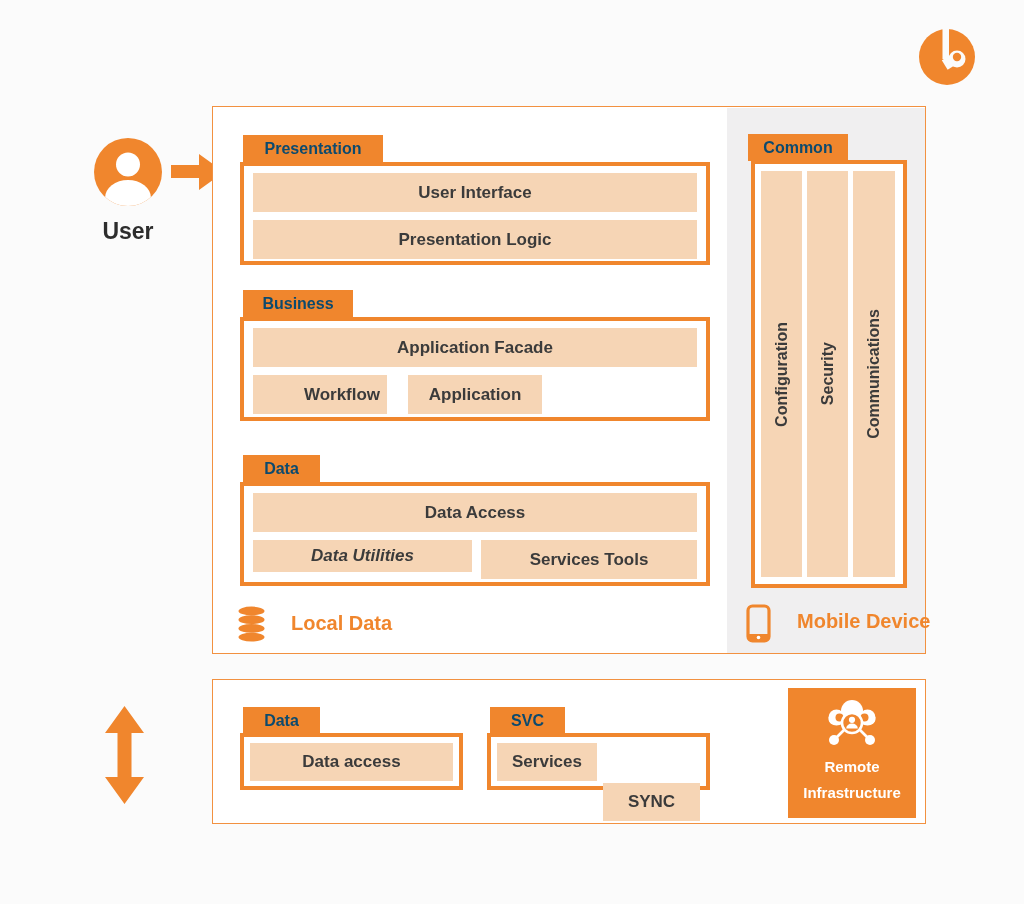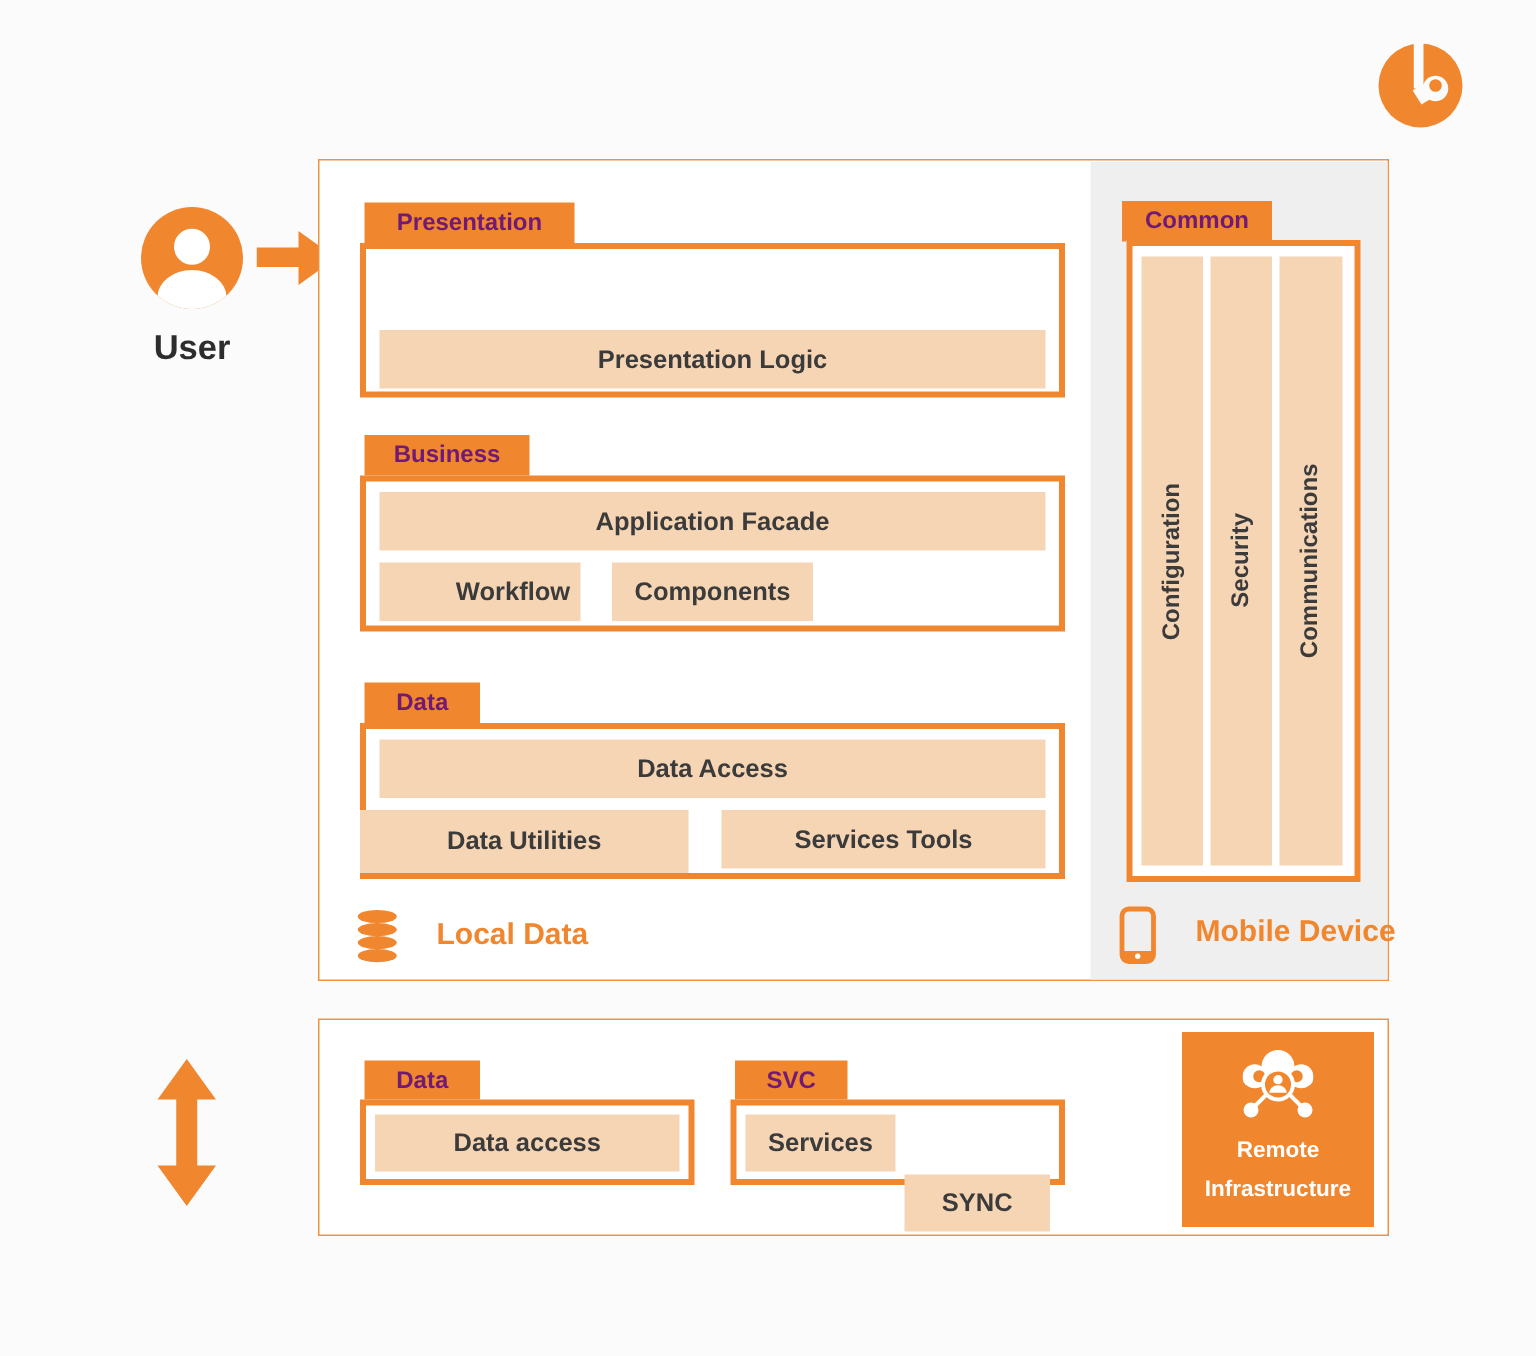--- a/index.html
+++ b/index.html
@@ -10,21 +10,21 @@
     font-family:"Liberation Sans","DejaVu Sans",sans-serif;
   }
   .abs { position:absolute; }
 
   
   .outer-box { position:absolute; background:#ffffff; border:1.5px solid #f29140; }
   .gray-panel { position:absolute; background:#f0eff0; }
 
   
   .tab {
-    position:absolute; background:#f0862d; color:#701a75;
+    position:absolute; background:#f0862d; color:#0c4a6e;
     font-weight:bold; font-size:16px;
     display:flex; align-items:center; justify-content:center;
   }
   .group-box { position:absolute; background:#ffffff; border:4px solid #f0862d; }
   .bar {
     position:absolute; background:#f6d5b5; color:#3b3b3b;
     font-size:17px; font-weight:600;
     display:flex; align-items:center; justify-content:center;
     text-align:center;
   }
@@ -80,32 +80,33 @@
     <svg width="53" height="42" viewBox="0 0 53 42">
       <path d="M0 14 H28 V3 L53 21 L28 39 V27 H0 Z" fill="#f0862d"></path>
     </svg>
   </div>
 
   <div class="outer-box" style="left:212px;top:106px;width:714px;height:548px;"></div>
   <div class="gray-panel" style="left:727px;top:108px;width:198px;height:545px;"></div>
 
   <div class="tab" style="left:243px;top:135px;width:140px;height:28px;">Presentation</div>
   <div class="group-box" style="left:240px;top:162px;width:470px;height:103px;"></div>
+  <div class="bar" style="left:253px;top:173px;width:444px;height:39px;">User Interface</div>
   <div class="bar" style="left:253px;top:220px;width:444px;height:39px;">Presentation Logic</div>
 
   <div class="tab" style="left:243px;top:290px;width:110px;height:28px;">Business</div>
   <div class="group-box" style="left:240px;top:317px;width:470px;height:104px;"></div>
   <div class="bar" style="left:253px;top:328px;width:444px;height:39px;">Application Facade</div>
   <div class="bar" style="left:253px;top:375px;width:134px;height:39px;padding-left:44px;">Workflow</div>
-  <div class="bar" style="left:408px;top:375px;width:134px;height:39px;">Components</div>
+  <div class="bar" style="left:408px;top:375px;width:134px;height:39px;">Application</div>
 
   <div class="tab" style="left:243px;top:455px;width:77px;height:28px;">Data</div>
   <div class="group-box" style="left:240px;top:482px;width:470px;height:104px;"></div>
   <div class="bar" style="left:253px;top:493px;width:444px;height:39px;">Data Access</div>
-  <div class="bar" style="left:240px;top:540px;width:219px;height:42px;">Data Utilities</div>
+  <div class="bar" style="left:253px;top:540px;width:219px;height:32px;font-style:italic;">Data Utilities</div>
   <div class="bar" style="left:481px;top:540px;width:216px;height:39px;">Services Tools</div>
 
   <div class="tab" style="left:748px;top:134px;width:100px;height:27px;">Common</div>
   <div class="group-box" style="left:751px;top:160px;width:156px;height:428px;"></div>
   <div class="vbar" style="left:761px;top:171px;width:41px;height:406px;">
       <span>Configuration</span>
     </div>
   <div class="vbar" style="left:807px;top:171px;width:41px;height:406px;">
       <span>Security</span>
     </div>

